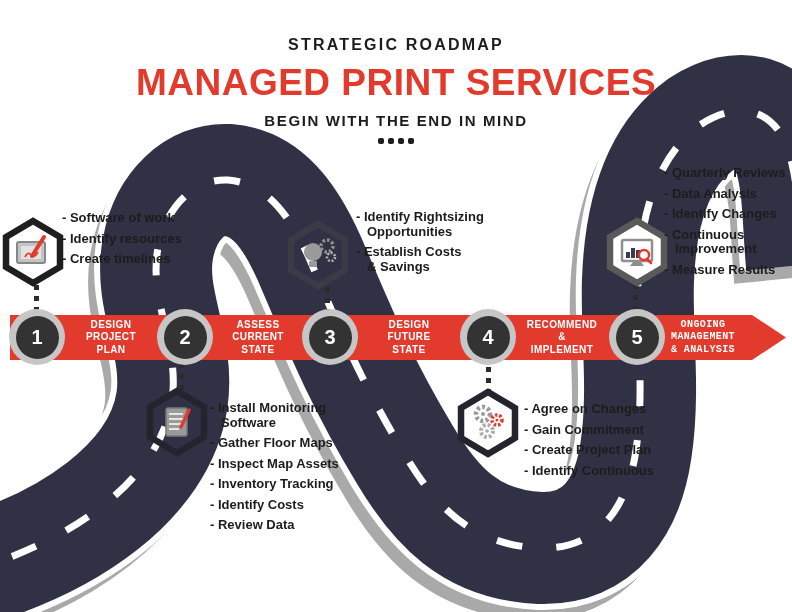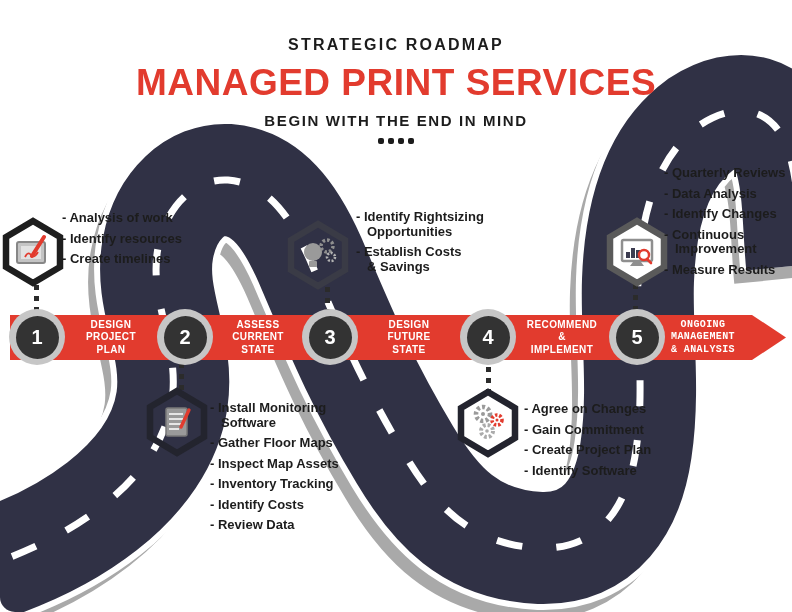--- a/index.html
+++ b/index.html
@@ -1,17 +1,17 @@
 <!DOCTYPE html>
 <html style="--red: #e23b2e; --road: #303145; --shadow: #a9a9a9; --ring: #c6c6c6; --circle: #333333; --text: #1c1c1c;"><head>
 <meta charset="utf-8">
 <style>
   html,body{margin:0;padding:0;background:#fff;}
   .canvas{position:relative;width:792px;height:612px;overflow:hidden;background:#fff;
-          font-family:"Liberation Sans",sans-serif;color:#1c1c1c;border-radius:15px;}
+          font-family:"Liberation Sans",sans-serif;color:#1c1c1c;}
 
   
   .road-svg{position:absolute;left:0;top:0;z-index:1;}
   .road-shadow{stroke:#a9a9a9;stroke-width:118;fill:none;}
   .road-rim{stroke:#ffffff;stroke-width:124;fill:none;}
   .road-body{stroke:var(--road,#303145);stroke-width:112;fill:none;}
   .road-dash{stroke:#ffffff;stroke-width:7;fill:none;stroke-dasharray:26 34;}
 
   
   .header{position:absolute;left:0;top:36px;width:100%;text-align:center;z-index:6;}
@@ -160,21 +160,21 @@
     <rect x="17" y="23" width="30" height="21" rx="1.5" fill="#ffffff" stroke="#8f8f8f" stroke-width="2.5"></rect>
     <rect x="21" y="35" width="4" height="6" fill="#3c3c50"></rect>
     <rect x="26" y="31" width="4" height="10" fill="#3c3c50"></rect>
     <rect x="31" y="33" width="4" height="8" fill="#3c3c50"></rect>
     <path d="M28 45 h8 l3 4 h-14 z" fill="#8f8f8f"></path>
     <circle cx="39" cy="38" r="5" fill="rgba(255,255,255,0.6)" stroke="#e23b2e" stroke-width="2.4"></circle>
     <line x1="42" y1="42" x2="46" y2="46" stroke="#e23b2e" stroke-width="2.6" stroke-linecap="round"></line>
   </svg>
 
   <div class="list" style="left:62px;top:211px;width:140px;">
-      <div class="li">Analysis of work</div>
+      <div class="li">Software of work</div>
       <div class="li">Identify resources</div>
       <div class="li">Create timelines</div>
     </div>
   <div class="list" style="left:210px;top:401px;width:130px;">
       <div class="li">Install Monitoring
 Software</div>
       <div class="li">Gather Floor Maps</div>
       <div class="li">Inspect Map Assets</div>
       <div class="li">Inventory Tracking</div>
       <div class="li">Identify Costs</div>
@@ -183,21 +183,21 @@
   <div class="list" style="left:356px;top:210px;width:160px;">
       <div class="li">Identify Rightsizing
 Opportunities</div>
       <div class="li">Establish Costs
 &amp; Savings</div>
     </div>
   <div class="list" style="left:517px;top:402px;width:170px;margin-left:7px;">
       <div class="li">Agree on Changes</div>
       <div class="li">Gain Commitment</div>
       <div class="li">Create Project Plan</div>
-      <div class="li">Identify Software</div>
+      <div class="li">Identify Continuous</div>
     </div>
   <div class="list" style="left:664px;top:166px;width:150px;">
       <div class="li">Quarterly Reviews</div>
       <div class="li">Data Analysis</div>
       <div class="li">Identify Changes</div>
       <div class="li">Continuous
 Improvement</div>
       <div class="li">Measure Results</div>
     </div>
 

